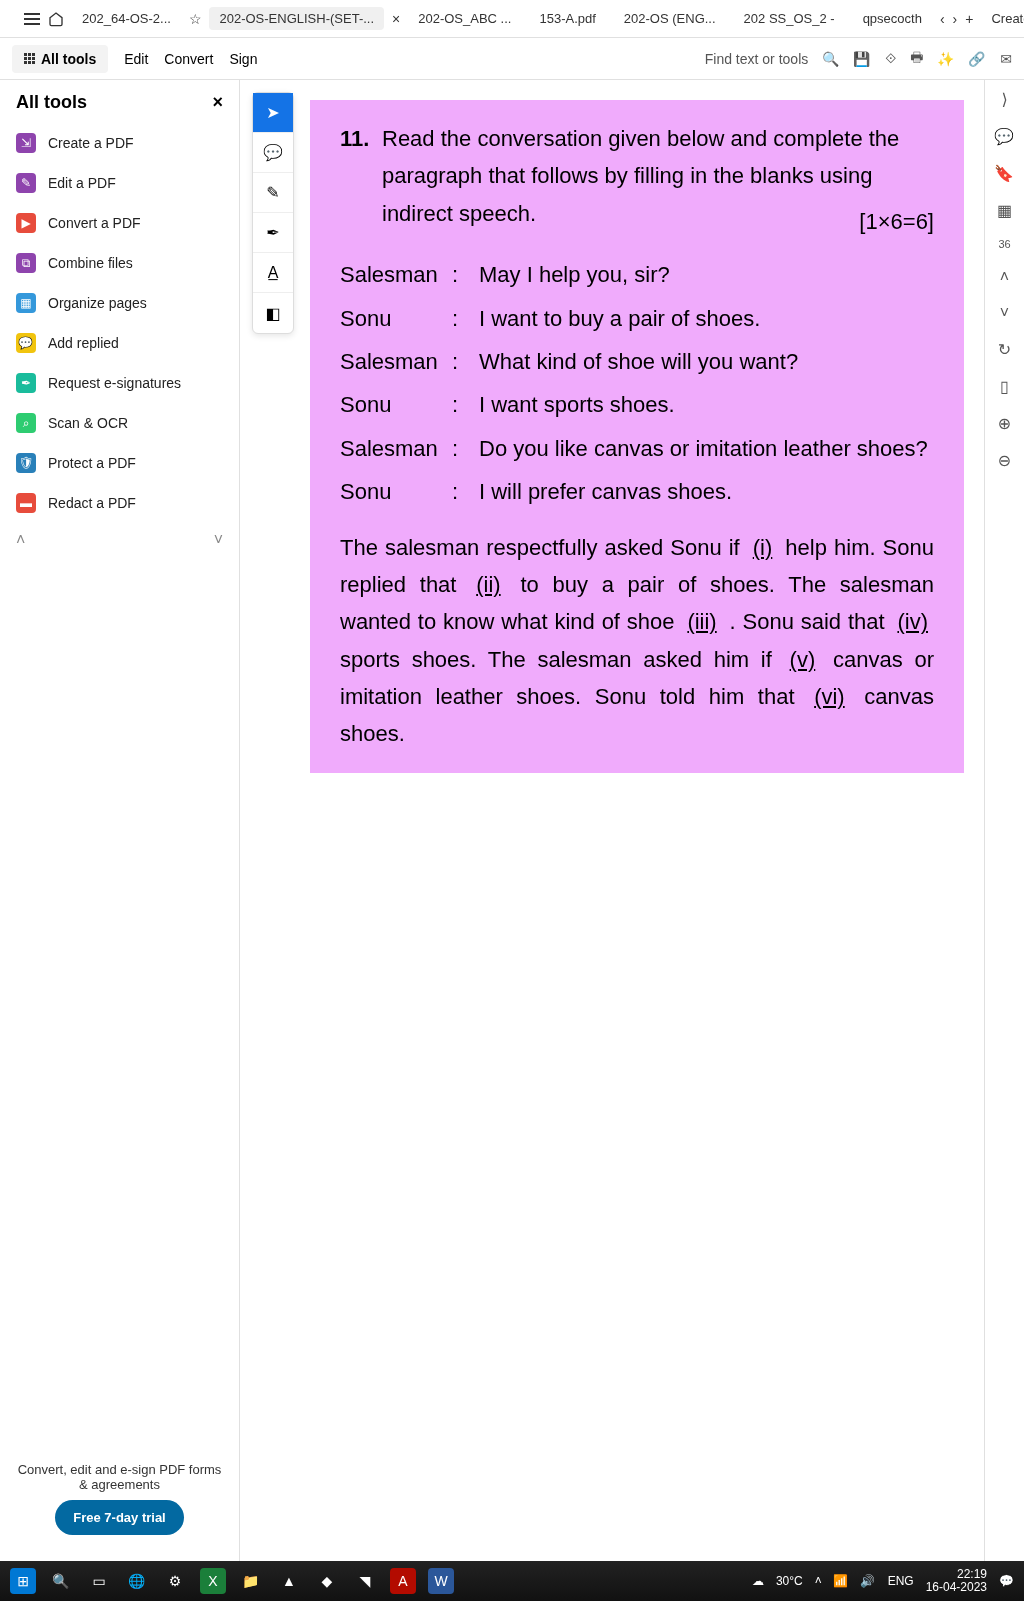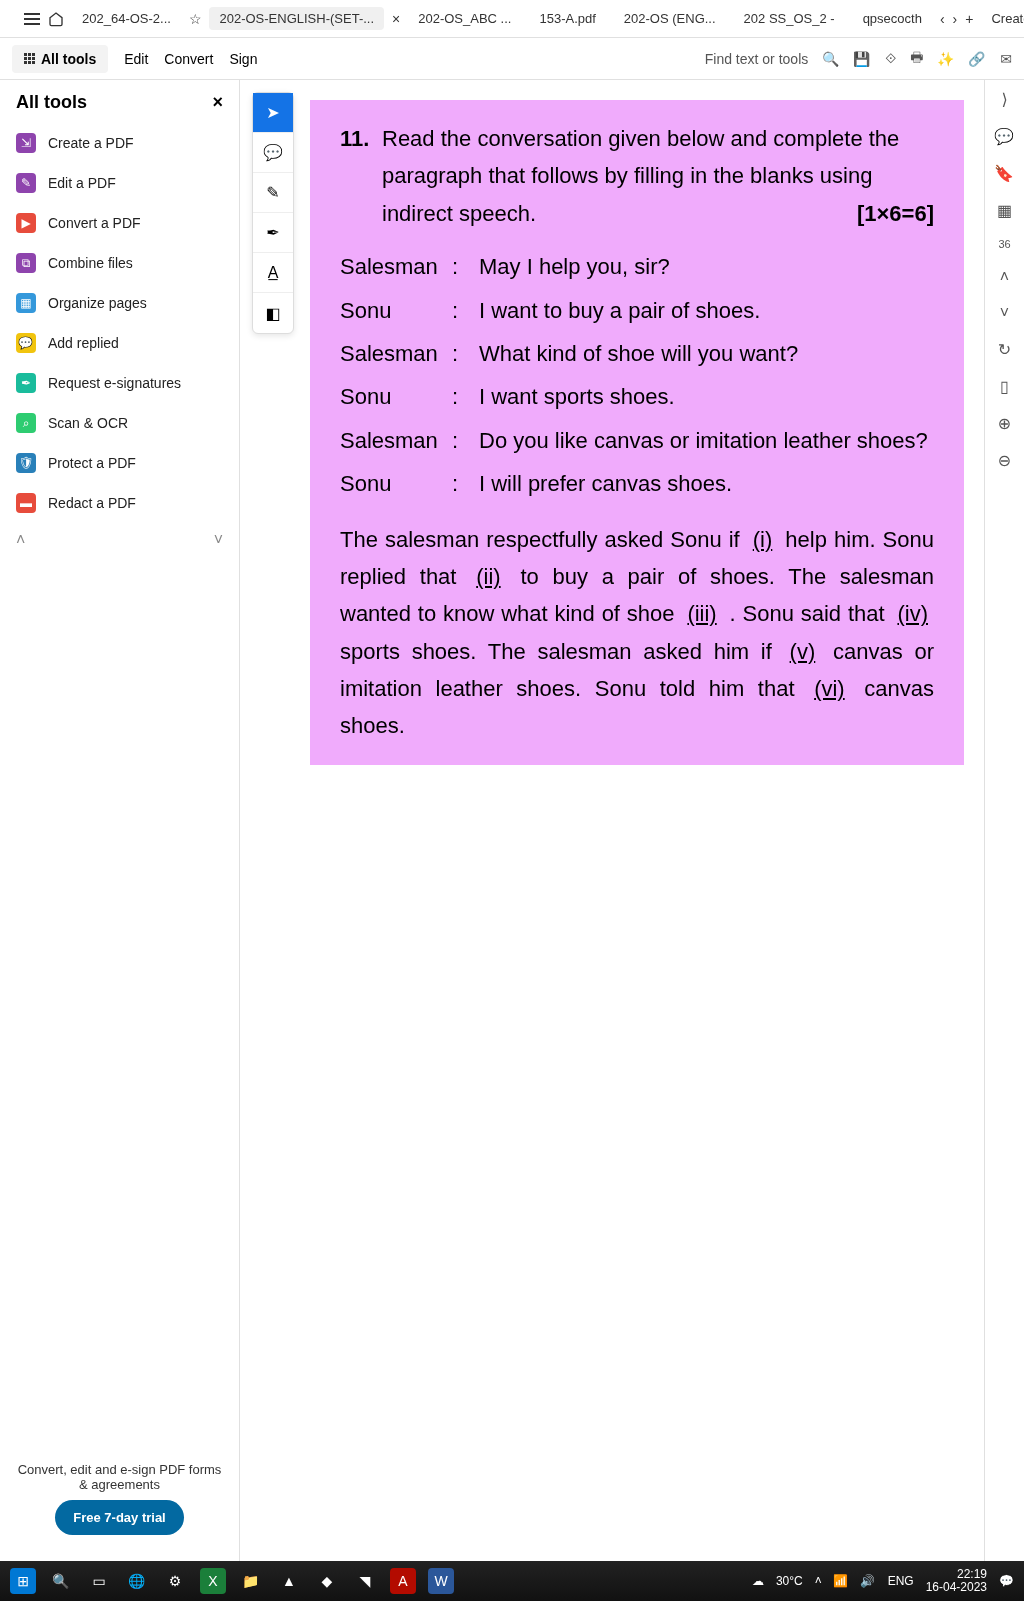--- a/index.html
+++ b/index.html
@@ -29,21 +29,21 @@
   .ft-item.sel { background:#1473e6; color:#fff;}
   .page { margin:20px 20px 20px 70px; background:#f0abfc; padding:20px 30px; font-family:'Times New Roman', serif; font-size:22px; color:#000; line-height:1.7;}
   .q { display:flex; gap:12px;}
   .qnum { font-weight:700; min-width:30px;}
   .table { margin-top:16px;}
   .row { display:flex; gap:12px; margin-bottom:6px;}
   .speaker { min-width:100px;}
   .colon { min-width:15px;}
   .para { margin-top:18px; text-align:justify;}
   .blank { text-decoration:underline; padding:0 6px;}
-  .marks { float:right; font-weight:700;}
+  .marks { float:right; font-weight:400;margin-top:8px;}
   .rightbar { width:40px; border-left:1px solid #e0e0e0; display:flex; flex-direction:column; align-items:center; padding-top:10px; gap:18px; color:#555; font-size:16px;}
   .taskbar { position:absolute; left:0; right:0; bottom:0; height:40px; background:linear-gradient(#222,#111); display:flex; align-items:center; padding:0 10px; gap:12px;}
   .tb-ico{ width:26px; height:26px; border-radius:4px; display:flex; align-items:center; justify-content:center; color:#fff; font-size:14px;}
   .tb-right{ margin-left:auto; display:flex; align-items:center; gap:12px; color:#fff; font-size:12px;}
 </style>
 </head>
 <body>
 
 <div class="topbar">
   <div class="hb">

